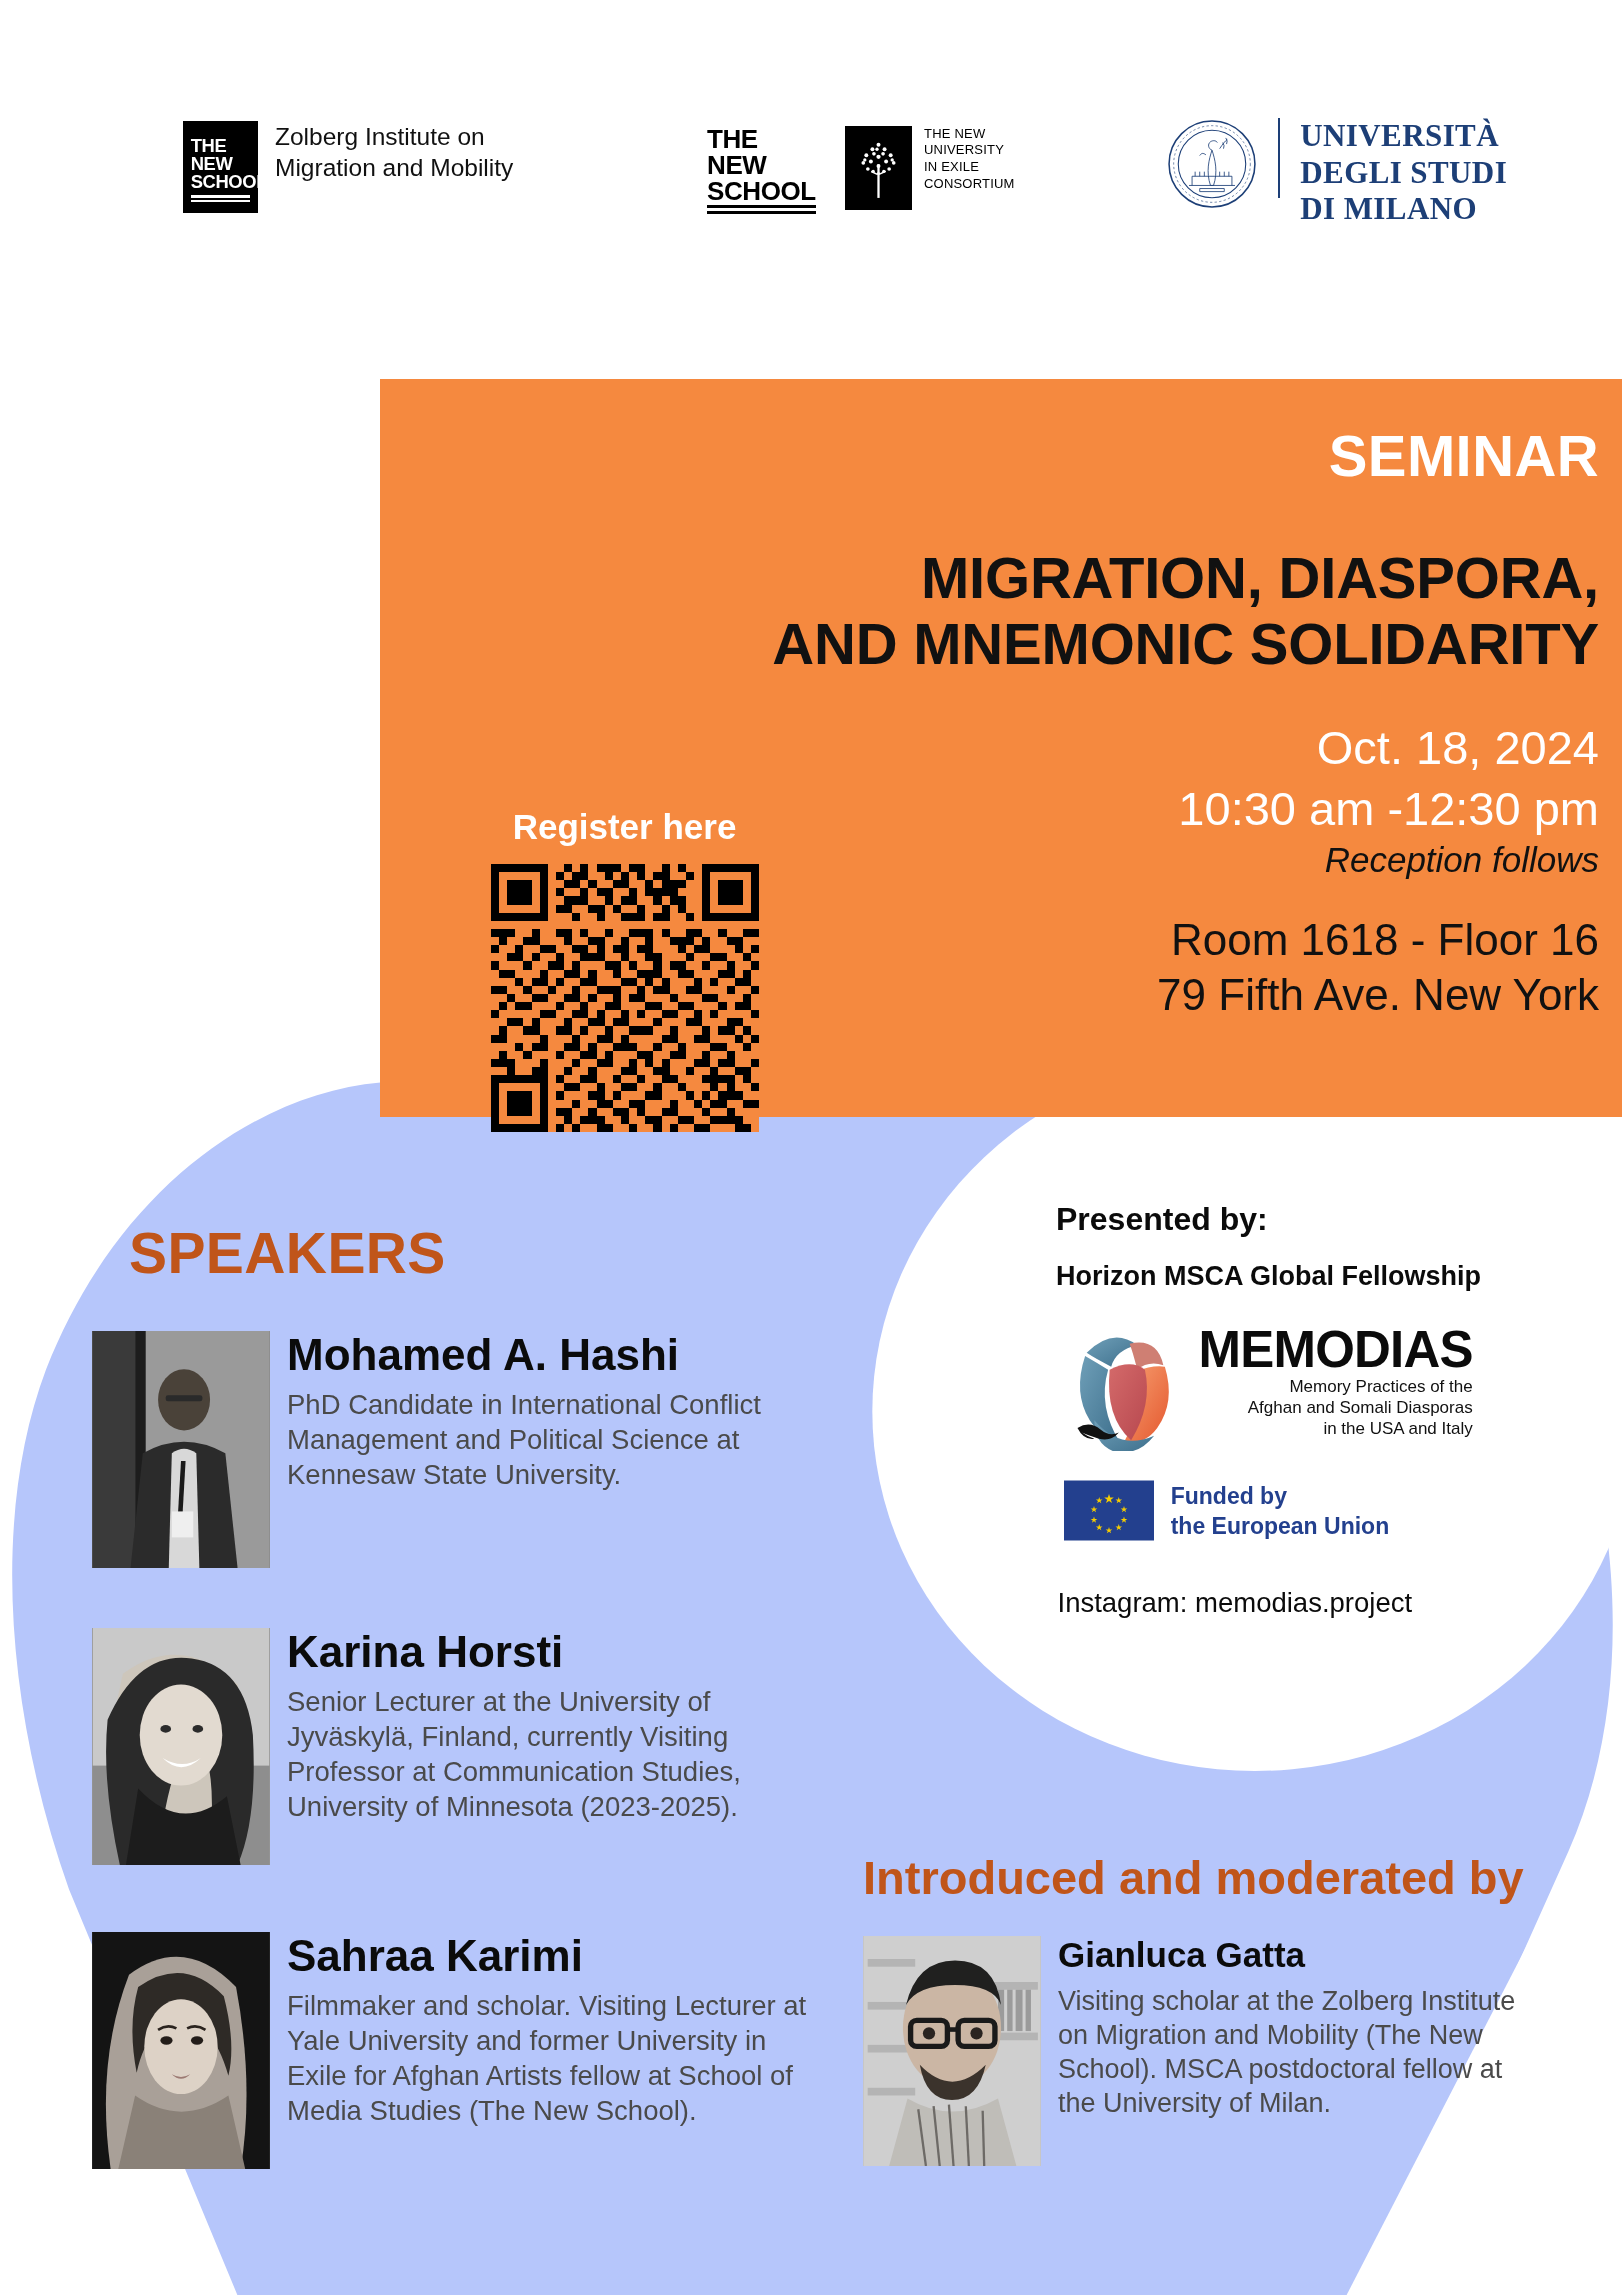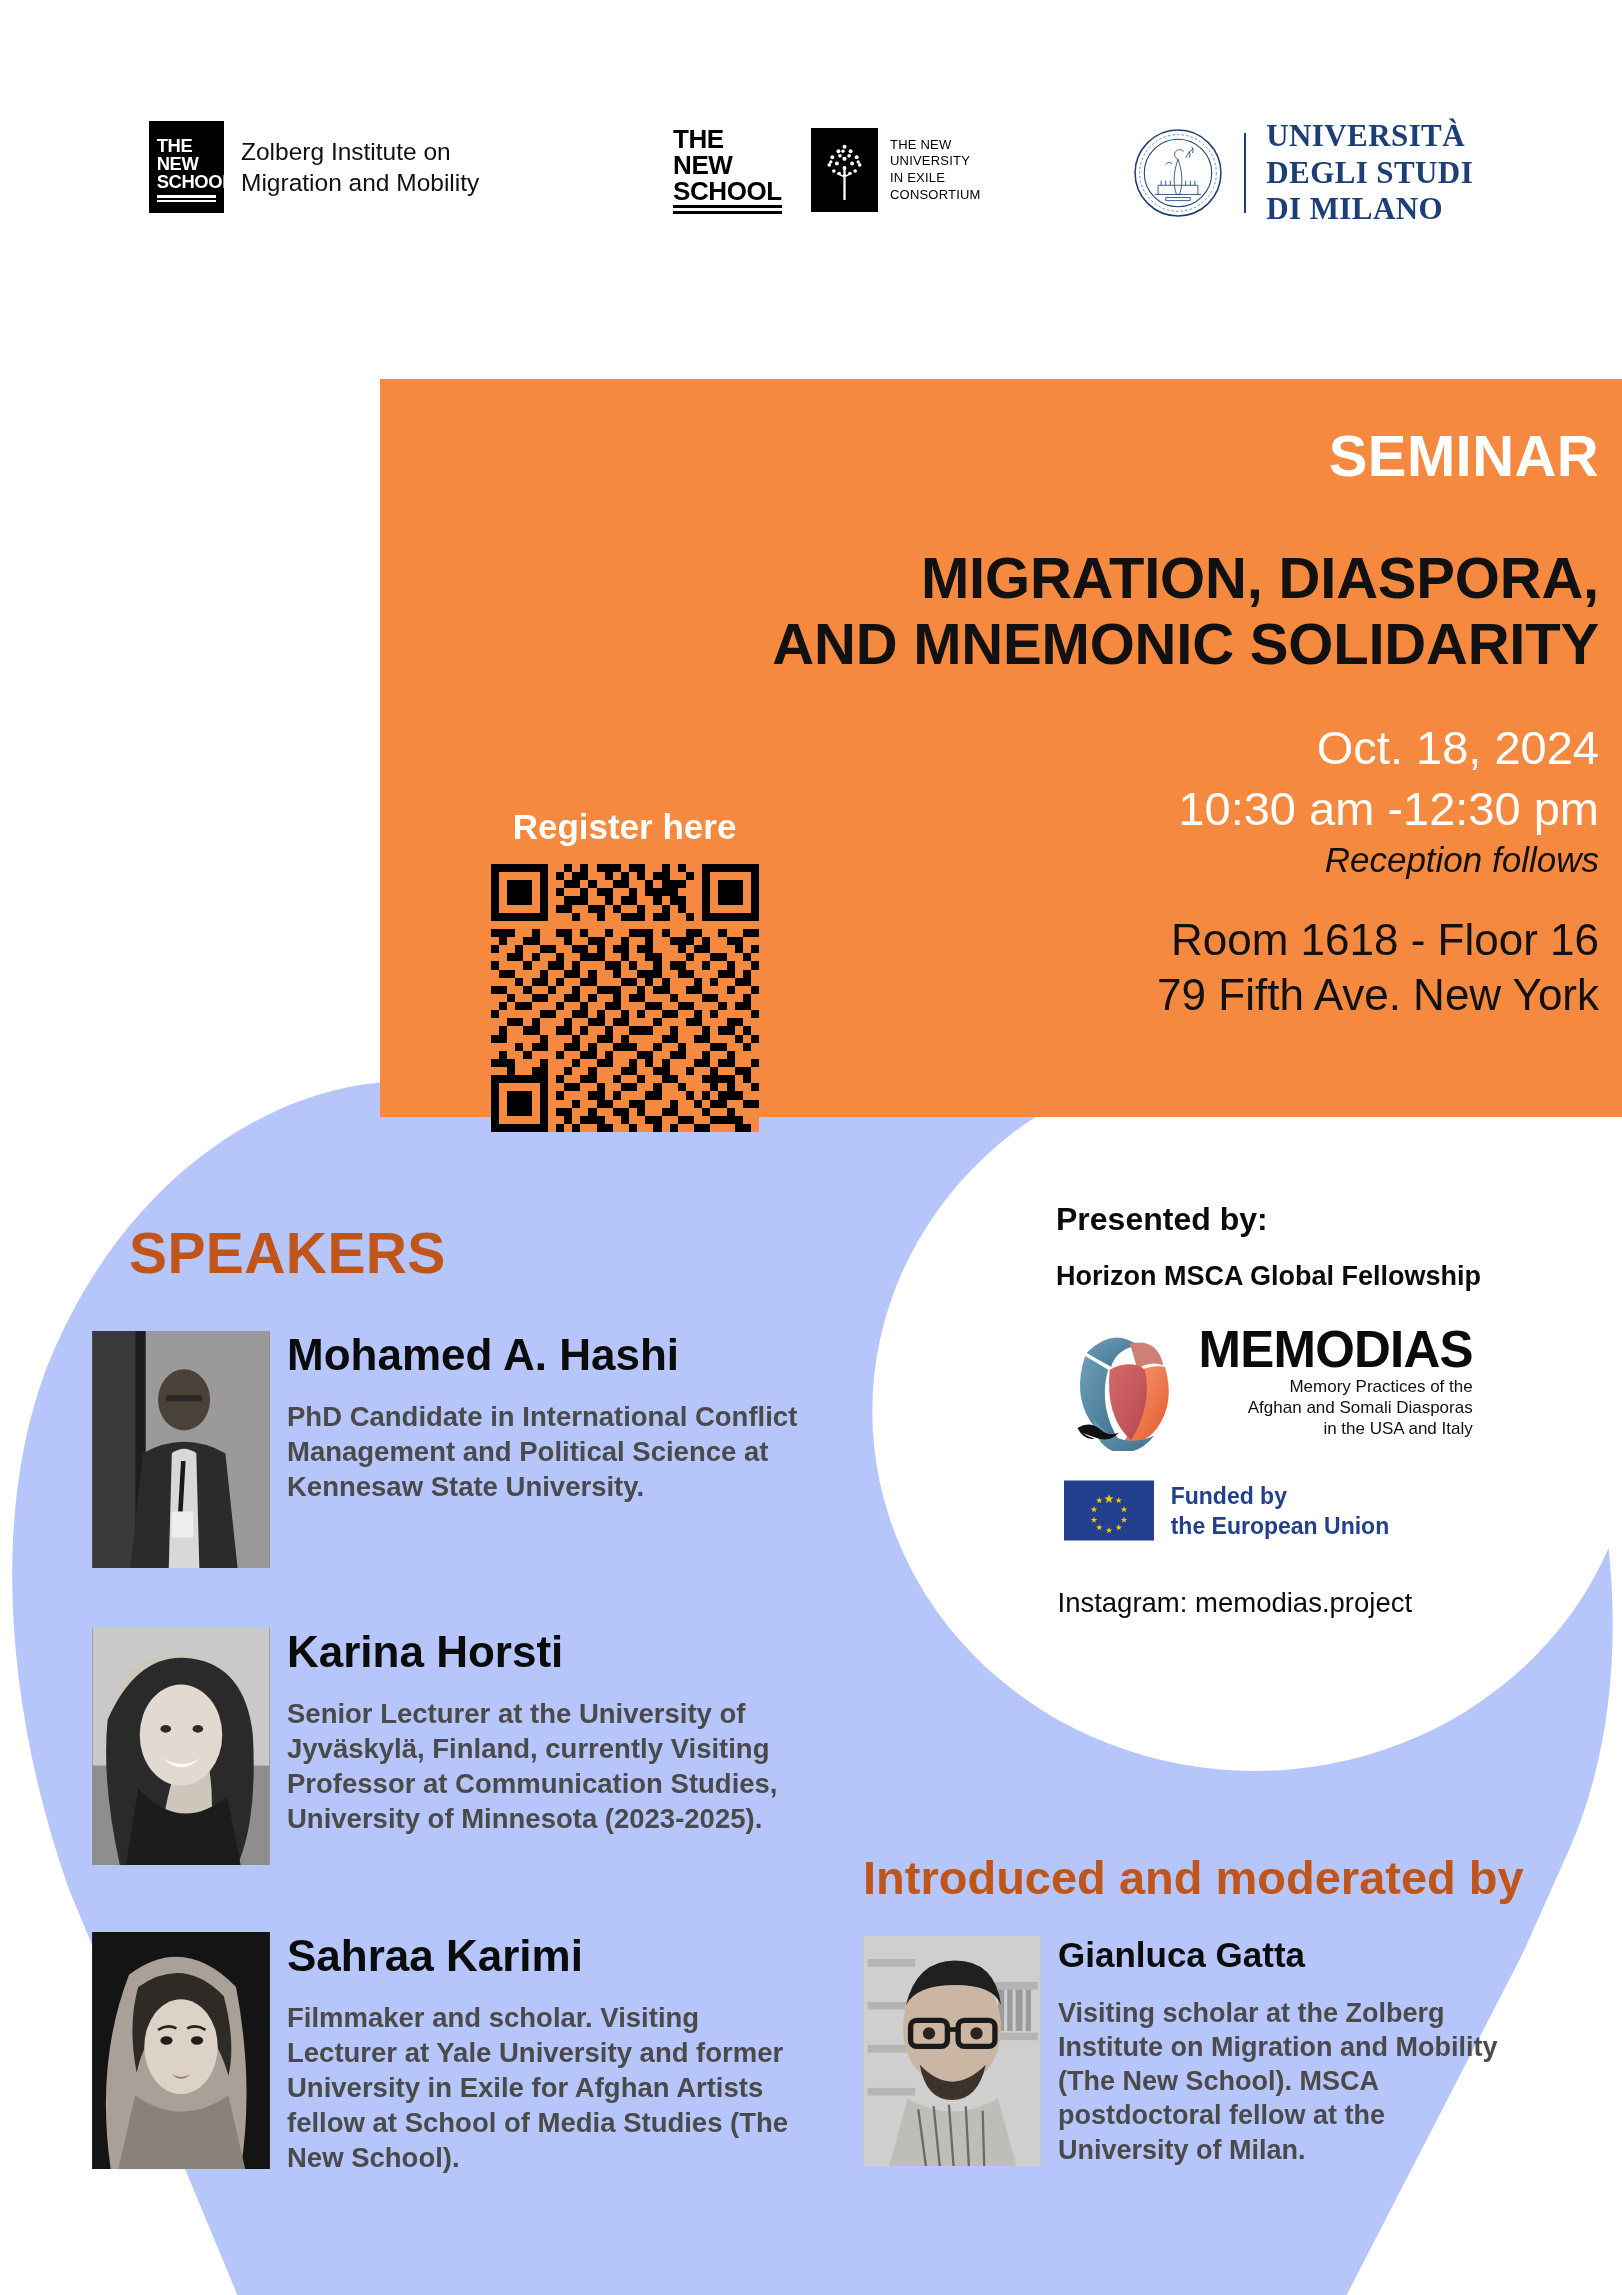--- a/index.html
+++ b/index.html
@@ -10,21 +10,21 @@
     position:relative;
     overflow:hidden;
   }
 
   
   #bg-shapes { position:absolute; inset:0; width:1623px; height:2295px; z-index:0; }
 
   
   .logo-row { position:absolute; top:115px; left:0; width:1623px; height:145px; z-index:5; }
 
-  .logo { position:absolute; display:flex; align-items:center; }
+  .logo { position:absolute; display:flex; align-items:flex-start;margin-left:34px; }
 
   .tns-mark {
     background:#000; color:#fff;
     display:flex; flex-direction:column; justify-content:center;
     font-weight:bold; letter-spacing:-0.4px;
   }
   .tns-mark span { display:block; line-height:0.98; }
   .tns-rules { margin-top:2.3px; }
   .tns-rules i { display:block; background:#fff; height:2.3px; margin-top:2.3px; }
 
@@ -63,21 +63,21 @@
 
   
   #speakers-heading {
     position:absolute; left:129px; top:1220px; z-index:6;
     color:#C0551A; font-size:57px; font-weight:bold; letter-spacing:0.4px;
   }
   .speaker { position:absolute; z-index:6; display:flex; }
   .ph { flex:0 0 auto; background:#444; }
   .sp-txt { margin-left:17px; }
   .sp-name { color:#0b0b0b; font-size:44px; font-weight:bold; line-height:1.1; }
-  .sp-bio { color:#4a4a4a; font-size:27.5px; line-height:1.27; margin-top:21px;font-weight:bold; }
+  .sp-bio { color:#4a4a4a; font-size:27.5px; line-height:1.27; margin-top:9px; }
 
   #sp1 { left:92px; top:1331px; }
   #sp2 { left:92px; top:1628px; }
   #sp3 { left:92px; top:1932px; }
 
   #moderator-heading {
     position:absolute; left:863px; top:1850px; z-index:6;
     color:#C0551A; font-size:47px; font-weight:bold;
   }
   #mod1 { left:863px; top:1936px; }

